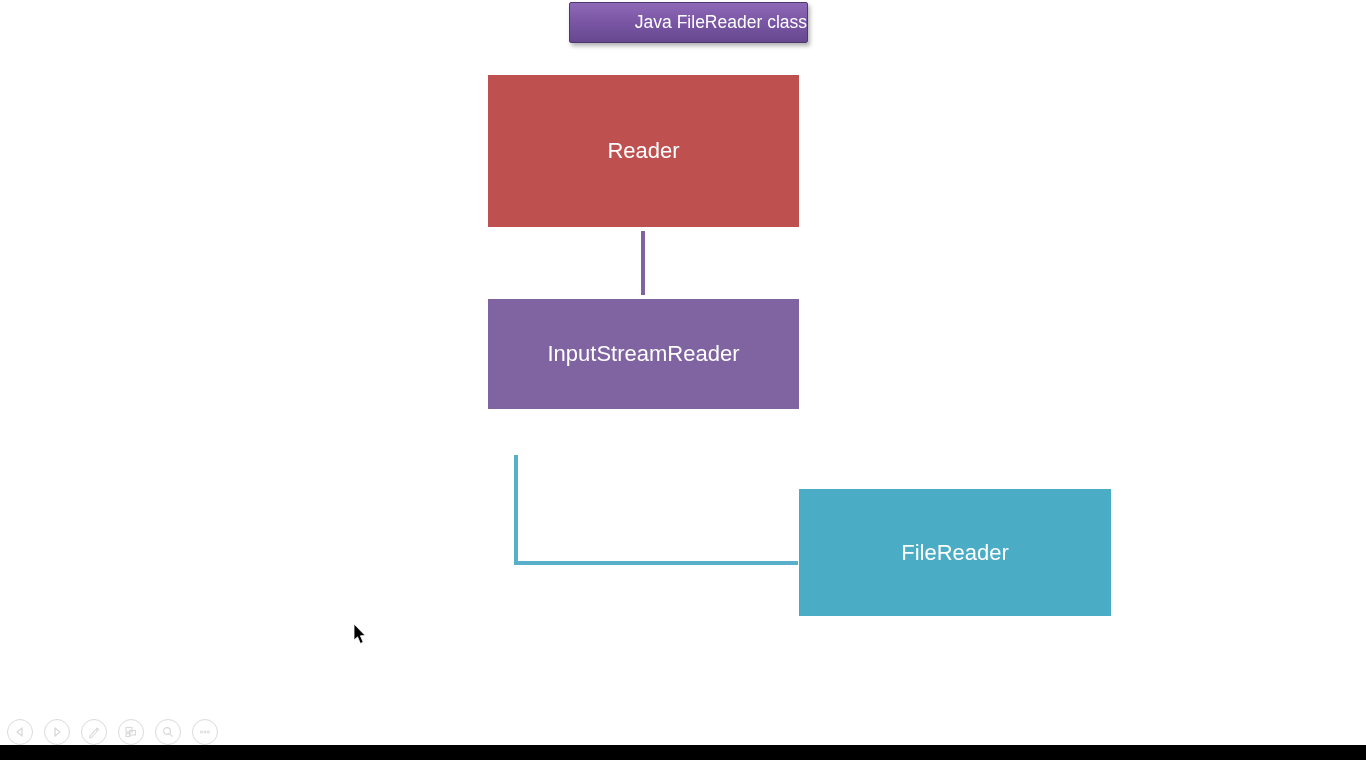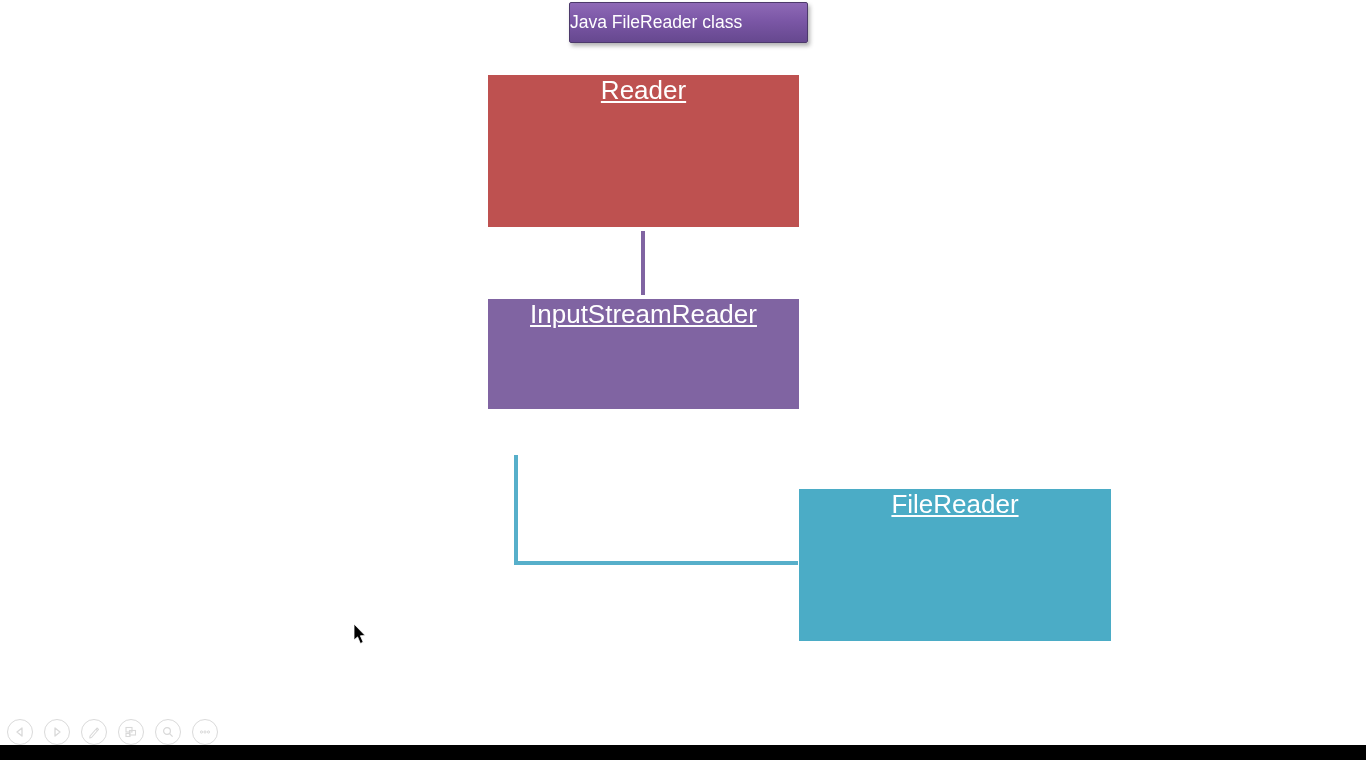--- a/index.html
+++ b/index.html
@@ -13,37 +13,36 @@
 
   
   .title-banner {
     position: absolute;
     left: 569px; top: 2px;
     width: 239px; height: 41px;
     background: linear-gradient(180deg, #8e69b6 0%, #7b57a6 45%, #66488f 100%);
     border: 1px solid #4c396b;
     border-radius: 2px;
     box-shadow: 2px 3px 4px rgba(0,0,0,0.30);
-    display: flex; align-items: center; justify-content: flex-start;
+    display: flex; align-items: center; justify-content: flex-end;
     color: #ffffff;
     font-size: 17.5px;
     box-sizing: border-box;
   }
 
   
   .node {
     position: absolute;
-    display: flex; justify-content: center;
+    display: flex; align-items: center; justify-content: center;
     color: #ffffff;
-    font-size: 26px;
-    text-decoration: underline;
+    font-size: 22px;
   }
   .node-reader            { left: 488px; top: 75px;  width: 311px; height: 152px; background: #be5150; }
   .node-inputstreamreader { left: 488px; top: 299px; width: 311px; height: 110px; background: #8064a2; }
-  .node-filereader        { left: 799px; top: 489px; width: 312px; height: 152px; background: #4bacc6; }
+  .node-filereader        { left: 799px; top: 489px; width: 312px; height: 127px; background: #4bacc6; }
 
   
   .conn-vert-purple {
     position: absolute;
     left: 641px; top: 231px;
     width: 4px; height: 64px;
     background: #8064a2;
   }
   .conn-elbow-teal {
     position: absolute;

